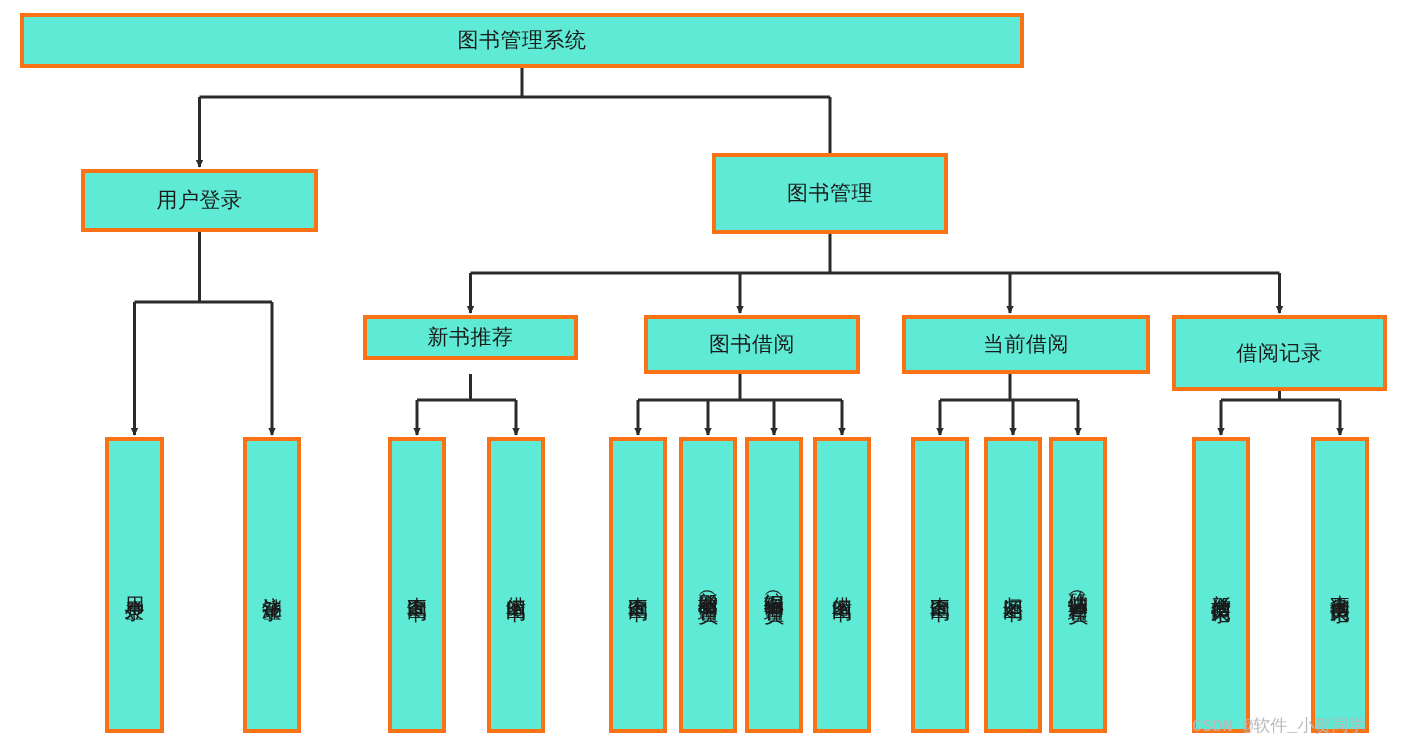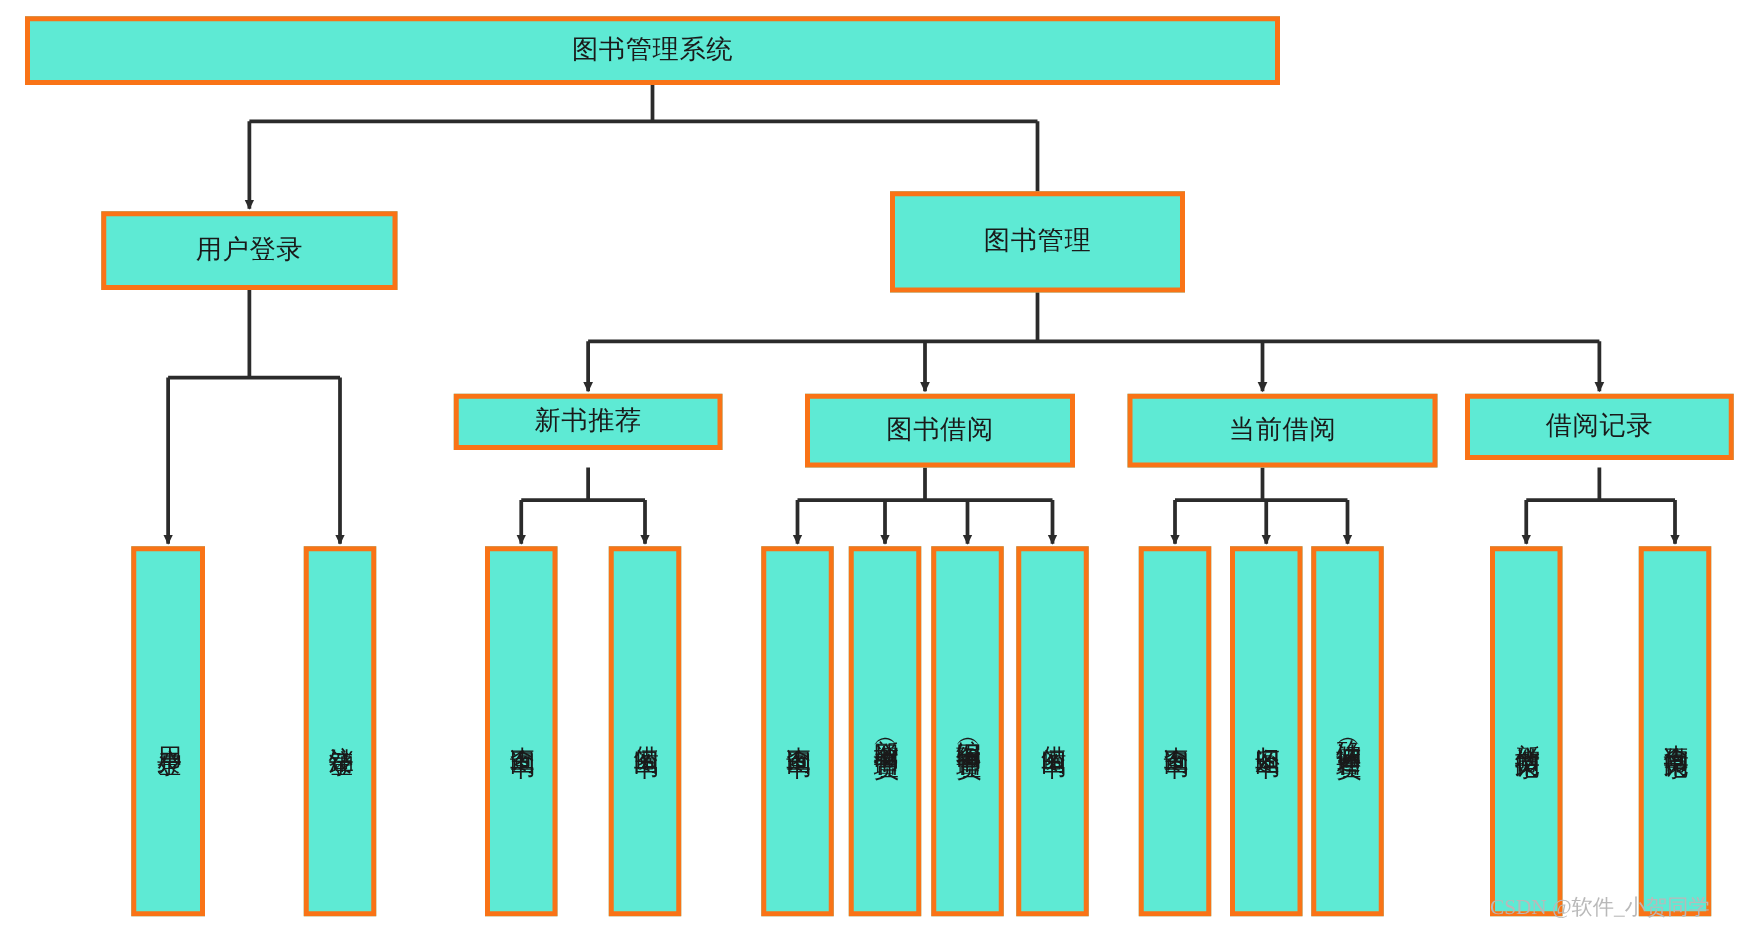--- a/index.html
+++ b/index.html
@@ -56,21 +56,21 @@
     line-height: 1.15;
     letter-spacing: 2px;
     max-height: 270px;
   }
   .watermark {
     position: absolute;
     font-size: 17px;
     color: #b9b9b9;
     white-space: nowrap;
     z-index: 5;
-    font-family: Liberation Serif, serif;
+    font-family: Liberation Mono, monospace;
   }
 </style>
 </head>
 <body>
 
 <div id="diagram-root">
   <svg id="connector-layer" viewBox="0 0 1405 747" width="1405" height="747" aria-hidden="true">
     <defs>
       <marker id="arrowhead" markerWidth="9" markerHeight="9" refX="7.4" refY="4.5" orient="auto" markerUnits="userSpaceOnUse">
         <path d="M0,0.6 L8.2,4.5 L0,8.4 z" fill="#2b2b2b"></path>
@@ -125,21 +125,21 @@
       </div>
       <div class="node horizontal" style="left: 363px; top: 315px; width: 215px; height: 45px;">
         <span class="node-label">新书推荐</span>
       </div>
       <div class="node horizontal" style="left: 632px; top: 315px; width: 216px; height: 59px; margin-left: 12px;">
         <span class="node-label">图书借阅</span>
       </div>
       <div class="node horizontal" style="left: 902px; top: 315px; width: 248px; height: 59px;">
         <span class="node-label">当前借阅</span>
       </div>
-      <div class="node horizontal" style="left: 1172px; top: 315px; width: 215px; height: 53px;">
+      <div class="node horizontal" style="left: 1172px; top: 315px; width: 215px; height: 76px;">
         <span class="node-label">借阅记录</span>
       </div>
       <div class="node vertical" style="left: 105px; top: 437px; width: 59px; height: 296px;">
         <span class="node-label">用户登录</span>
       </div>
       <div class="node vertical" style="left: 243px; top: 437px; width: 58px; height: 296px;">
         <span class="node-label">注销登录</span>
       </div>
       <div class="node vertical" style="left: 388px; top: 437px; width: 58px; height: 296px;">
         <span class="node-label">查询图书</span>

